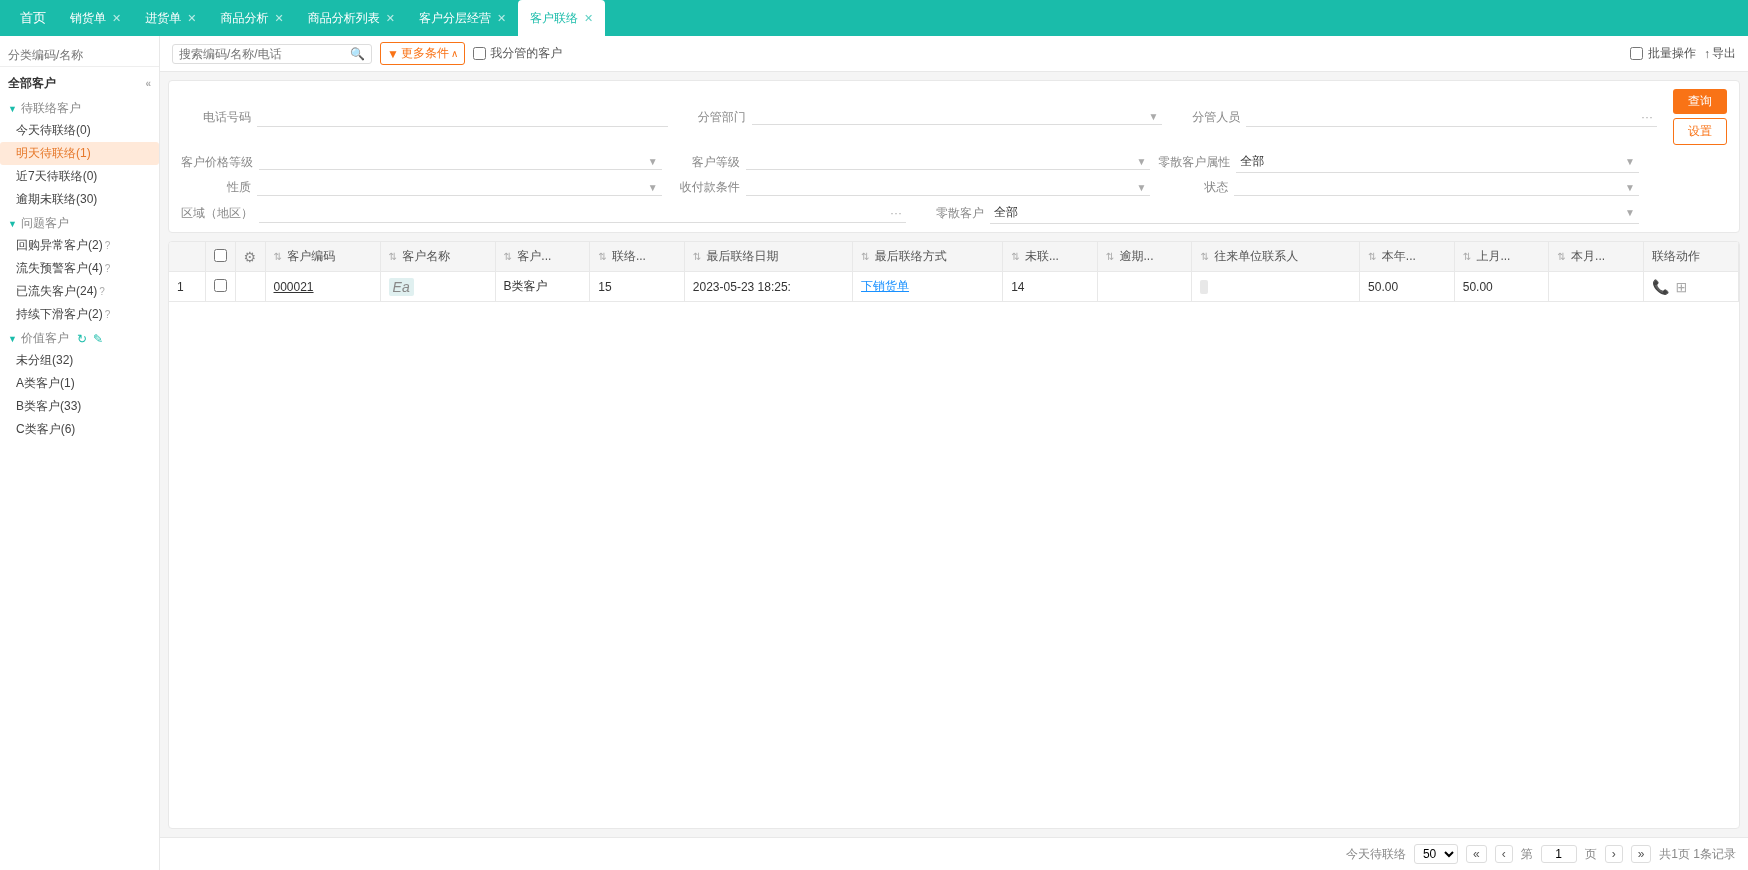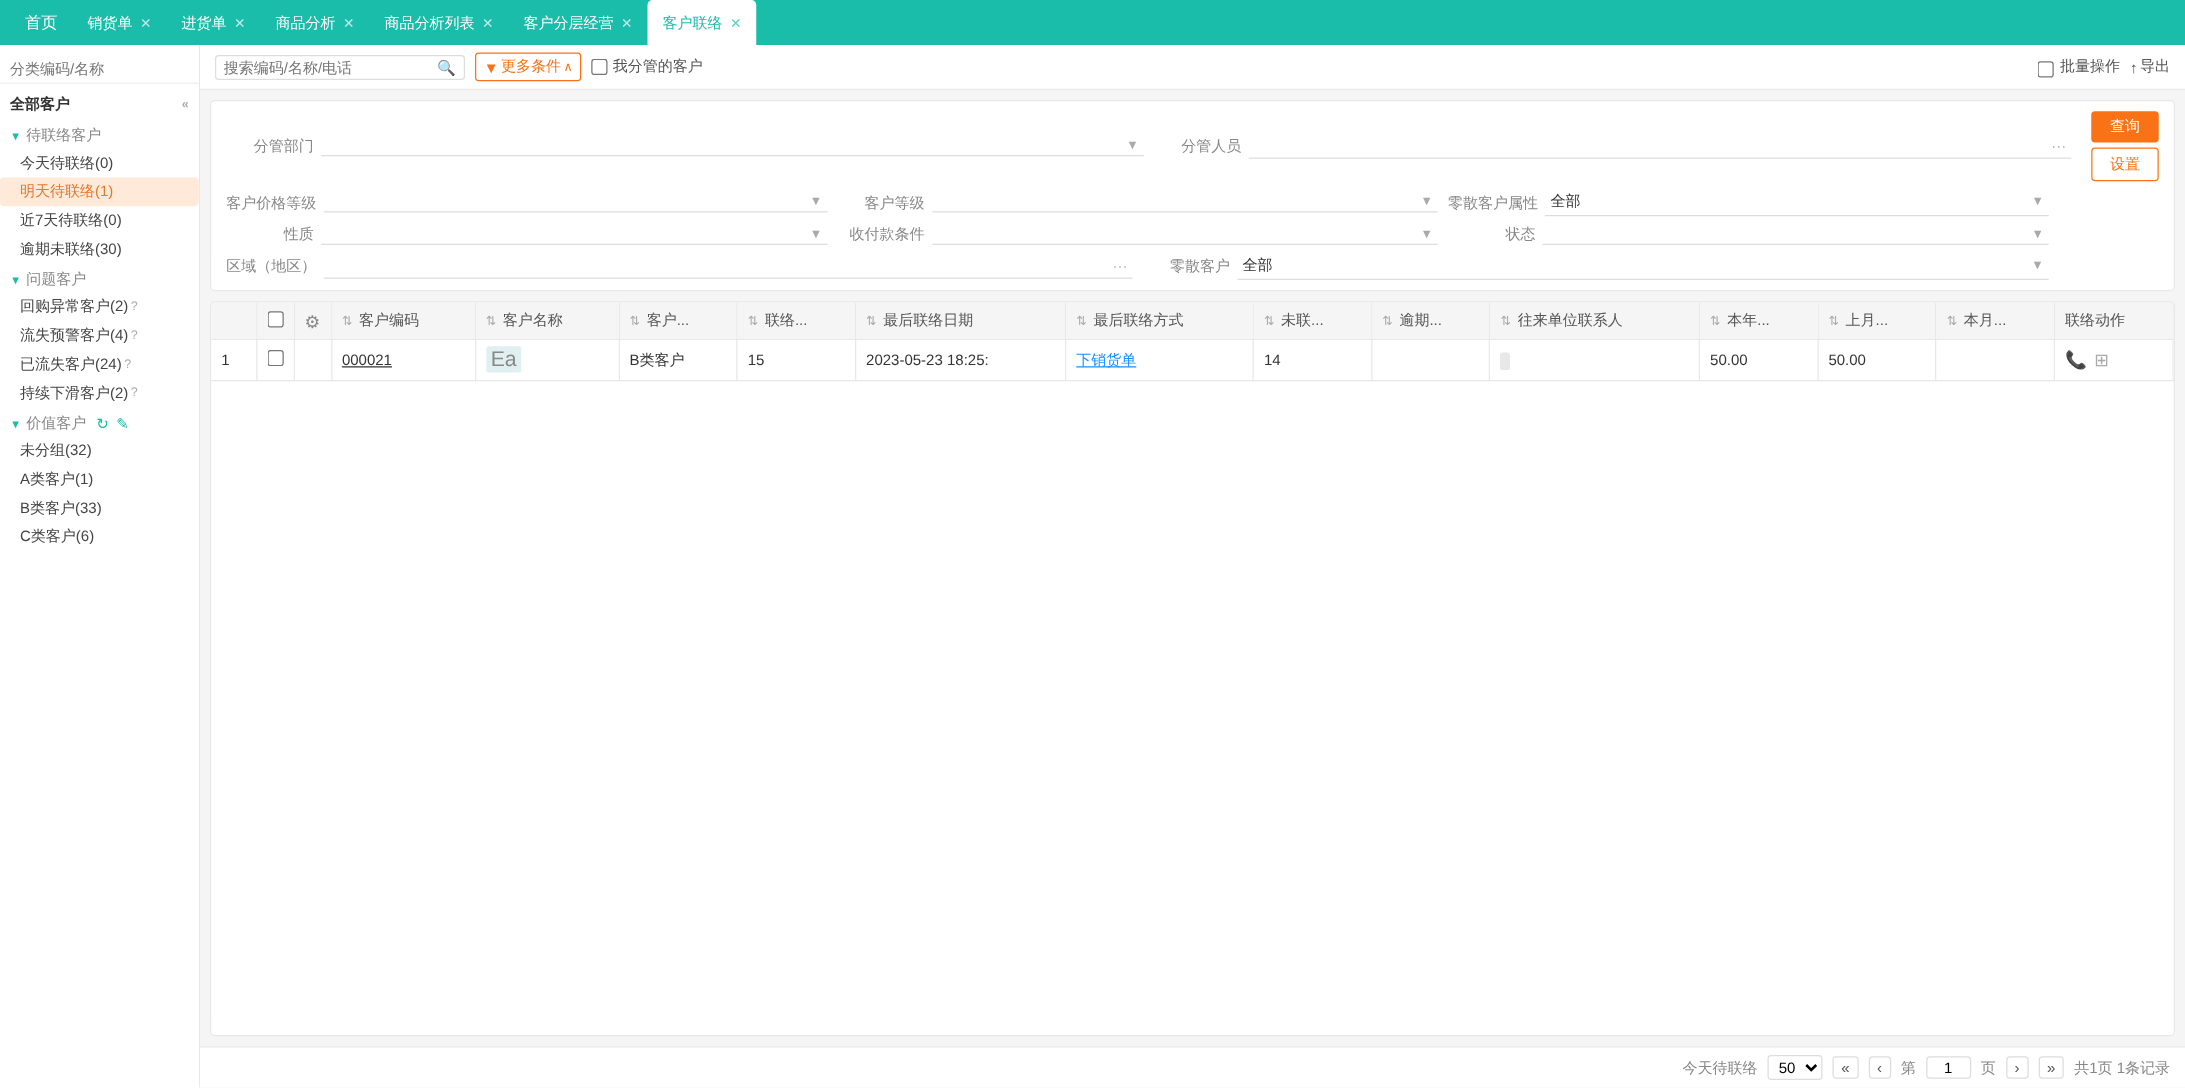--- a/index.html
+++ b/index.html
@@ -29,21 +29,21 @@
     .content { flex: 1; display: flex; flex-direction: column; overflow: hidden; }
 
     
     .toolbar { background: #fff; padding: 6px 12px; display: flex; align-items: center; gap: 8px; border-bottom: 1px solid #e8e8e8; flex-shrink: 0; }
     .toolbar-search { display: flex; align-items: center; border: 1px solid #ddd; border-radius: 3px; padding: 2px 6px; width: 200px; }
     .toolbar-search input { border: none; outline: none; font-size: 12px; flex: 1; }
     .toolbar-search .search-icon { color: #f97316; cursor: pointer; }
     .more-conditions { display: flex; align-items: center; color: #f97316; cursor: pointer; gap: 2px; border: 1px solid #f97316; border-radius: 3px; padding: 2px 6px; }
     .my-customers { display: flex; align-items: center; gap: 4px; cursor: pointer; color: #555; }
     .toolbar-right { margin-left: auto; display: flex; align-items: center; gap: 8px; }
-    .batch-op { display: flex; align-items: flex-end; gap: 2px; color: #555; cursor: pointer; }
+    .batch-op { display: flex; align-items: center; gap: 2px; color: #555; cursor: pointer; }
     .export-btn { display: flex; align-items: center; gap: 2px; color: #555; cursor: pointer; }
 
     
     .filter-panel { background: #fff; border: 1px solid #e8e8e8; margin: 8px; border-radius: 4px; padding: 8px 12px; flex-shrink: 0; }
     .filter-row { display: flex; align-items: center; gap: 8px; margin-bottom: 6px; }
     .filter-row:last-child { margin-bottom: 0; }
     .filter-item { display: flex; align-items: center; flex: 1; min-width: 0; }
     .filter-label { color: #888; white-space: nowrap; margin-right: 6px; min-width: 70px; text-align: right; }
     .filter-input { flex: 1; border: none; border-bottom: 1px solid #ddd; outline: none; padding: 2px 4px; font-size: 12px; color: #333; background: transparent; }
     .filter-select { flex: 1; display: flex; align-items: center; border-bottom: 1px solid #ddd; padding: 2px 4px; cursor: pointer; color: #333; justify-content: space-between; }
@@ -202,20 +202,24 @@
           <span>↑</span>
           <span>导出</span>
         </div>
       </div>
     </div>
 
     <div class="filter-panel">
 
       <div class="filter-row">
         <div class="filter-item" style="flex:2;">
+          <span class="filter-label">电话号码</span>
+          <input type="text" class="filter-input" style="flex: 1 1 0%;">
+        </div>
+        <div class="filter-item" style="flex:2;">
           <span class="filter-label">分管部门</span>
           <div class="filter-select" style="flex:1;">
             <span></span>
             <span class="arrow">▼</span>
           </div>
         </div>
         <div class="filter-item" style="flex:2;">
           <span class="filter-label">分管人员</span>
           <div class="filter-select" style="flex:1;">
             <span></span>
@@ -363,21 +367,21 @@
         </thead>
         <tbody>
           <tr>
             <td>1</td>
             <td>
               <input type="checkbox" style="">
             </td>
             <td></td>
             <td class="link-text">000021</td>
             <td>
-              <span style="background:#e0f0f0;border-radius:2px;padding:1px 4px;color:#888;font-size:17px;">Ea</span>
+              <span style="background:#e0f0f0;border-radius:2px;padding:1px 4px;color:#888;font-size:14px;font-style:italic;">Ea</span>
             </td>
             <td>B类客户</td>
             <td>15</td>
             <td>2023-05-23 18:25:</td>
             <td>
               <span class="link-text">下销货单</span>
             </td>
             <td>14</td>
             <td></td>
             <td>

